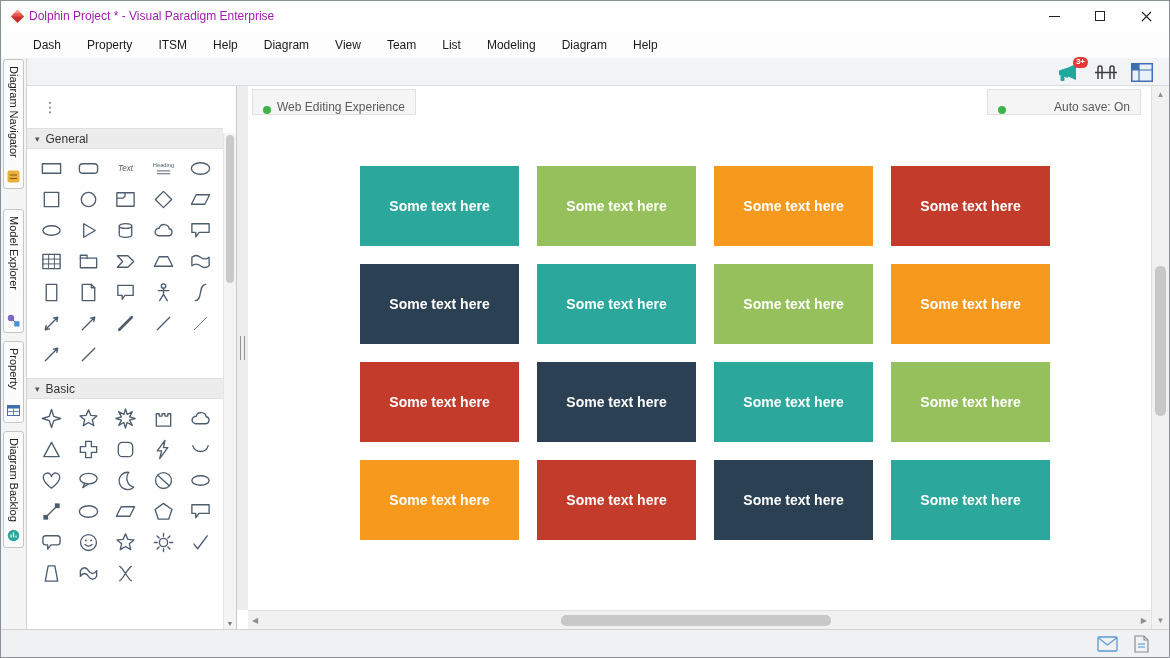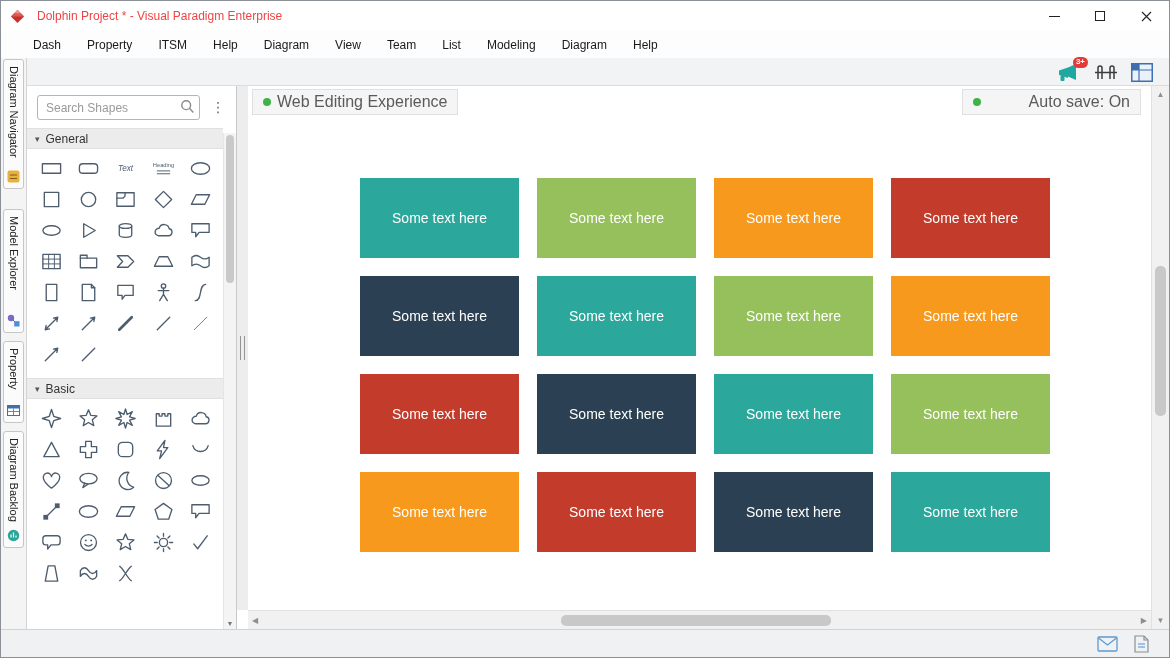--- a/index.html
+++ b/index.html
@@ -2,21 +2,21 @@
 <html><head>
 <meta charset="utf-8">
 <style>
   html,body{margin:0;padding:0;width:1170px;height:658px;overflow:hidden;
     font-family:"Liberation Sans",sans-serif;background:#fff;}
   *{box-sizing:border-box;}
   #app{position:absolute;inset:0;border:1px solid #8b9096;background:#fff;}
 
   
   .titlebar{height:30px;display:flex;align-items:center;background:#fff;padding-left:9px;}
-  .titlebar .title{font-size:12px;color:#ef4444;margin-left:12px;}
+  .titlebar .title{font-size:12px;color:#a21caf;margin-left:4px;}
   .win-controls{margin-left:auto;display:flex;height:30px;}
   .wc{width:46px;height:30px;display:flex;align-items:center;justify-content:center;cursor:pointer;}
   .ic-min{width:11px;height:1px;background:#222;}
   .ic-max{width:10px;height:10px;border:1px solid #222;}
 
   
   .menubar{height:27px;display:flex;align-items:center;background:#fdfdfd;font-size:12px;color:#1a1a1a;padding-left:19px;}
   .menu-item{padding:0 13px;cursor:default;}
 
   
@@ -59,27 +59,27 @@
   .panel-scroll{position:absolute;right:0;top:47px;bottom:0;width:13px;background:#f4f4f4;border-left:1px solid #e5e5e5;}
   .panel-thumb{position:absolute;top:2px;left:2px;width:8px;height:148px;background:#c9c9c9;border-radius:4px;}
   .panel-down{position:absolute;bottom:2px;width:100%;text-align:center;font-size:7px;color:#777;cursor:pointer;}
 
   
   .splitter{position:absolute;left:236px;top:85px;width:11px;bottom:47px;background:#ededed;display:flex;align-items:center;justify-content:center;cursor:col-resize;}
   .grip{width:5px;height:24px;border-left:1px solid #949494;border-right:1px solid #949494;}
 
   
   .canvas{position:absolute;left:247px;top:85px;right:18px;bottom:47px;background:#fff;overflow:hidden;}
-  .chip{position:absolute;top:3px;height:26px;display:flex;align-items:center;gap:6px;background:#f5f5f5;
-    border:1px solid #e0e0e0;padding:0 10px;font-size:16px;color:#5a5a5a;cursor:pointer;}
+  .chip{position:absolute;top:3px;height:26px;display:flex;align-items:flex-end;gap:6px;background:#f5f5f5;
+    border:1px solid #e0e0e0;padding:0 10px;font-size:12px;color:#5a5a5a;cursor:pointer;}
   .chip .dot{width:8px;height:8px;border-radius:50%;background:#3cb44a;}
   .chip-left{left:4px;}
   .chip-right{right:10px;gap:48px;}
-  #block-grid{position:absolute;left:112px;top:92px;display:grid;grid-template-columns:repeat(4,159px);
-    grid-auto-rows:80px;column-gap:18px;row-gap:18px;}
+  #block-grid{position:absolute;left:112px;top:80px;display:grid;grid-template-columns:repeat(4,159px);
+    grid-auto-rows:80px;column-gap:18px;row-gap:18px;font-weight:bold;}
   .block{display:flex;align-items:center;justify-content:center;color:#fff;font-size:14px;cursor:pointer;}
 
   
   .hscroll{position:absolute;left:247px;right:18px;bottom:28px;height:19px;background:#f1f1f1;border-top:1px solid #e0e0e0;}
   .hscroll .arr{position:absolute;top:5px;font-size:8px;color:#8f8f8f;cursor:pointer;}
   .hscroll .left{left:4px;} .hscroll .right{right:4px;}
   .hthumb{position:absolute;left:313px;top:4px;width:270px;height:11px;background:#c8c8c8;border-radius:5px;cursor:pointer;}
   .vscroll{position:absolute;right:0;top:85px;width:18px;bottom:28px;background:#f1f1f1;border-left:1px solid #e0e0e0;}
   .vscroll .arr{position:absolute;left:0;width:100%;text-align:center;font-size:8px;color:#8f8f8f;cursor:pointer;}
   .vscroll .up{top:4px;} .vscroll .down{bottom:4px;}
@@ -184,27 +184,20 @@
       <span class="vtab-label">Diagram Backlog</span>
       <svg width="13" height="13" viewBox="0 0 13 13">
         <circle cx="6.5" cy="6.5" r="5.7" fill="#2aa79b"></circle>
         <path d="M4 8.5v-3M6.5 8.5v-5M9 8.5v-2" stroke="#fff" stroke-width="1.2"></path>
       </svg>
     </div>
   </aside>
 
   <section class="shapes-panel">
     <div class="search-row">
-      <div class="search-box">
-        <input placeholder="Search Shapes" style="">
-        <svg class="mag" width="15" height="15" viewBox="0 0 15 15" fill="none" stroke="#8a8a8a" stroke-width="1.4">
-          <circle cx="6.2" cy="6.2" r="4.4"></circle>
-            <path d="M9.6 9.6 13.4 13.4"></path>
-        </svg>
-      </div>
       <div class="dots">⋮</div>
     </div>
 
     <div class="section">
       <div class="section-header">
         <span class="caret">▾</span>
         <span>General</span>
       </div>
       <div class="shape-grid">
           <div class="shape-cell">

